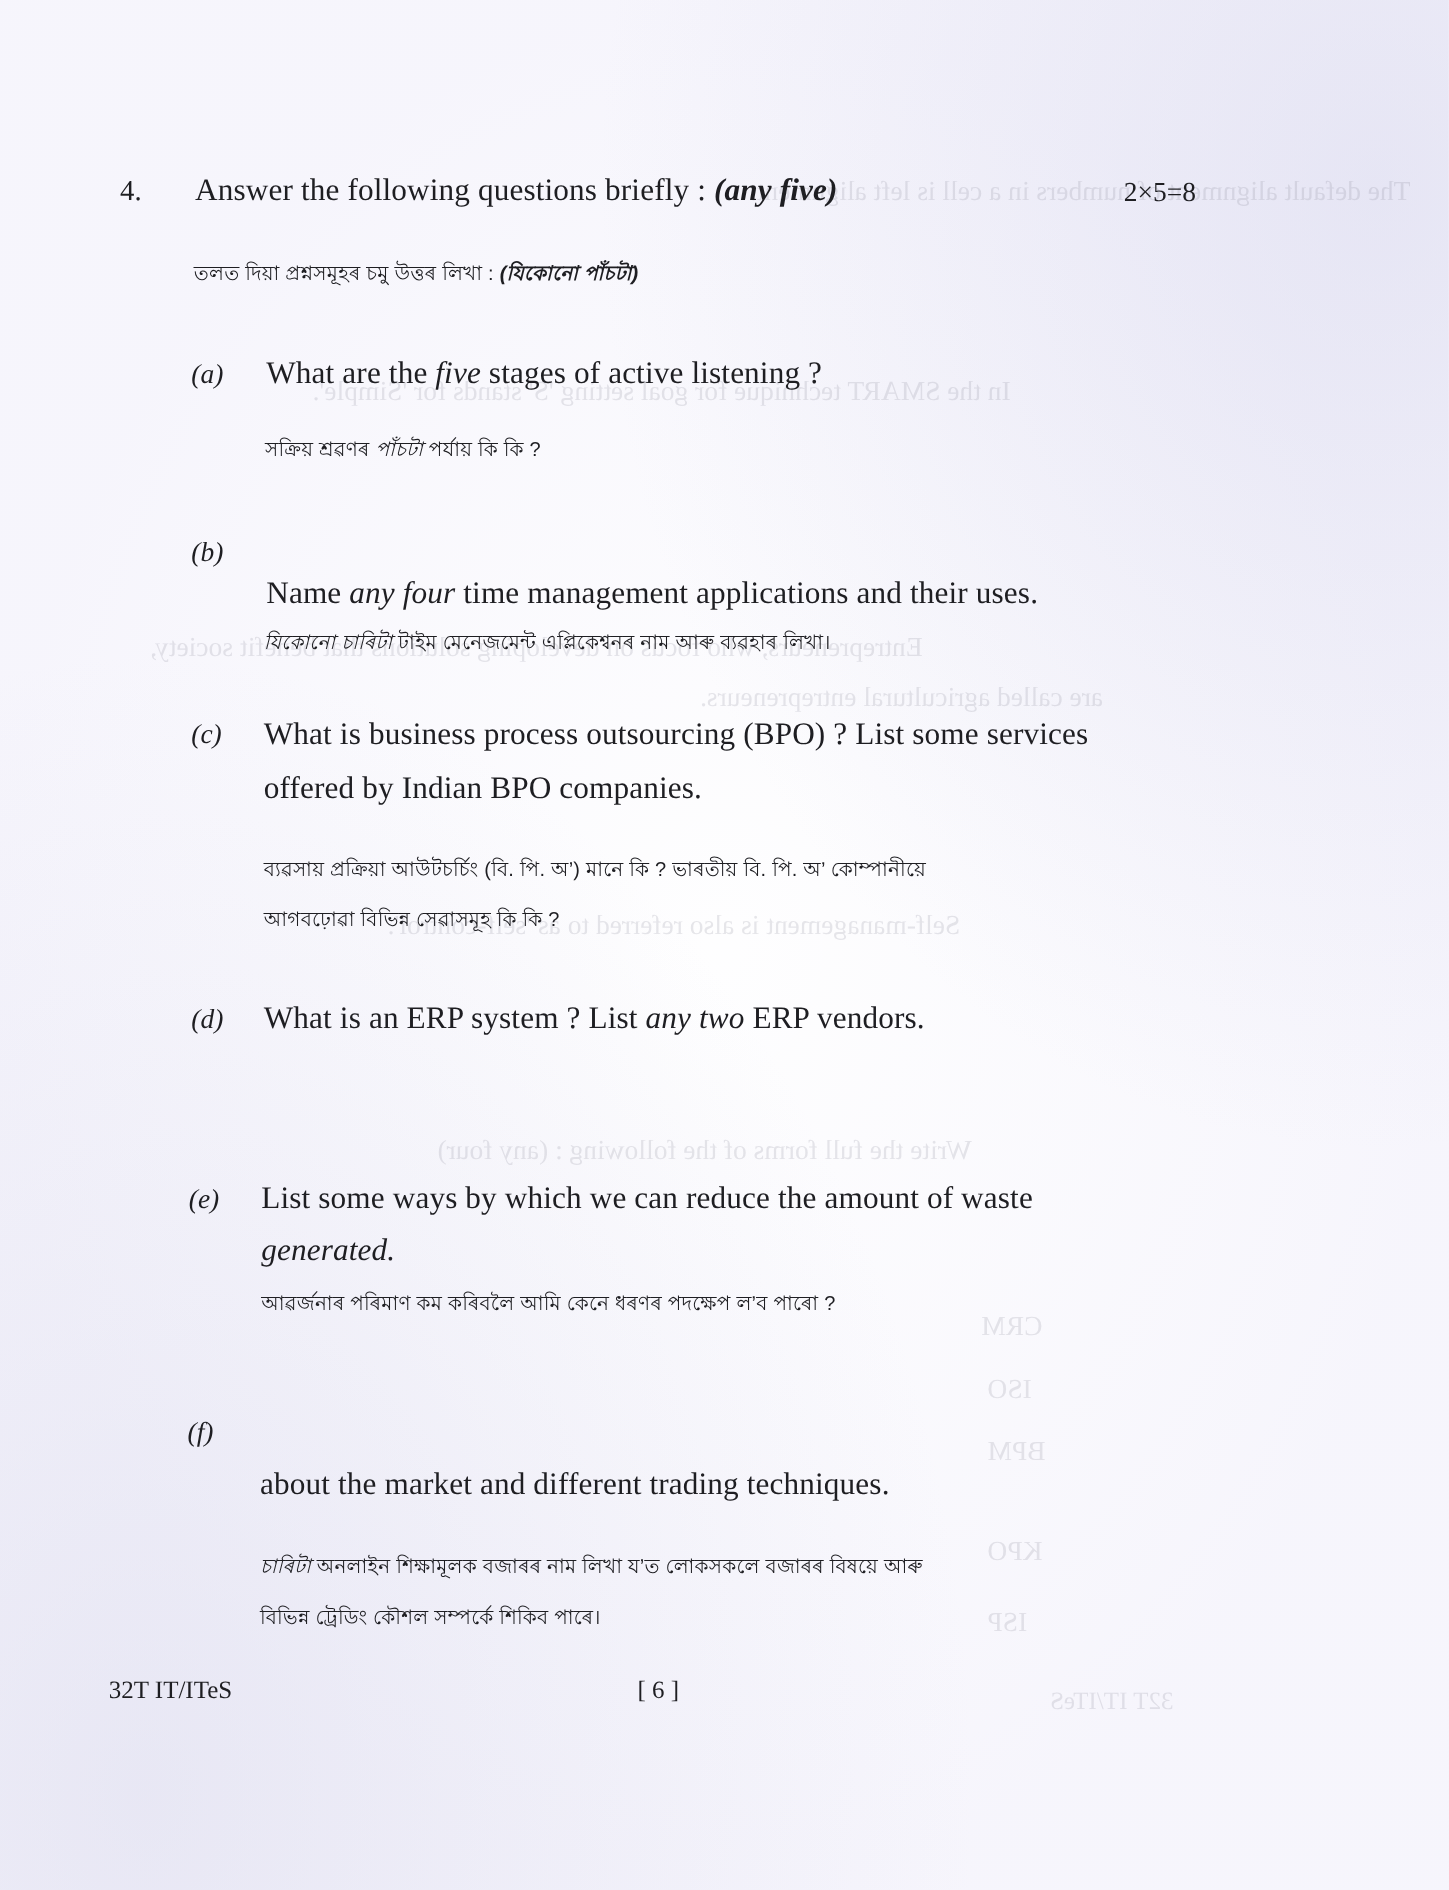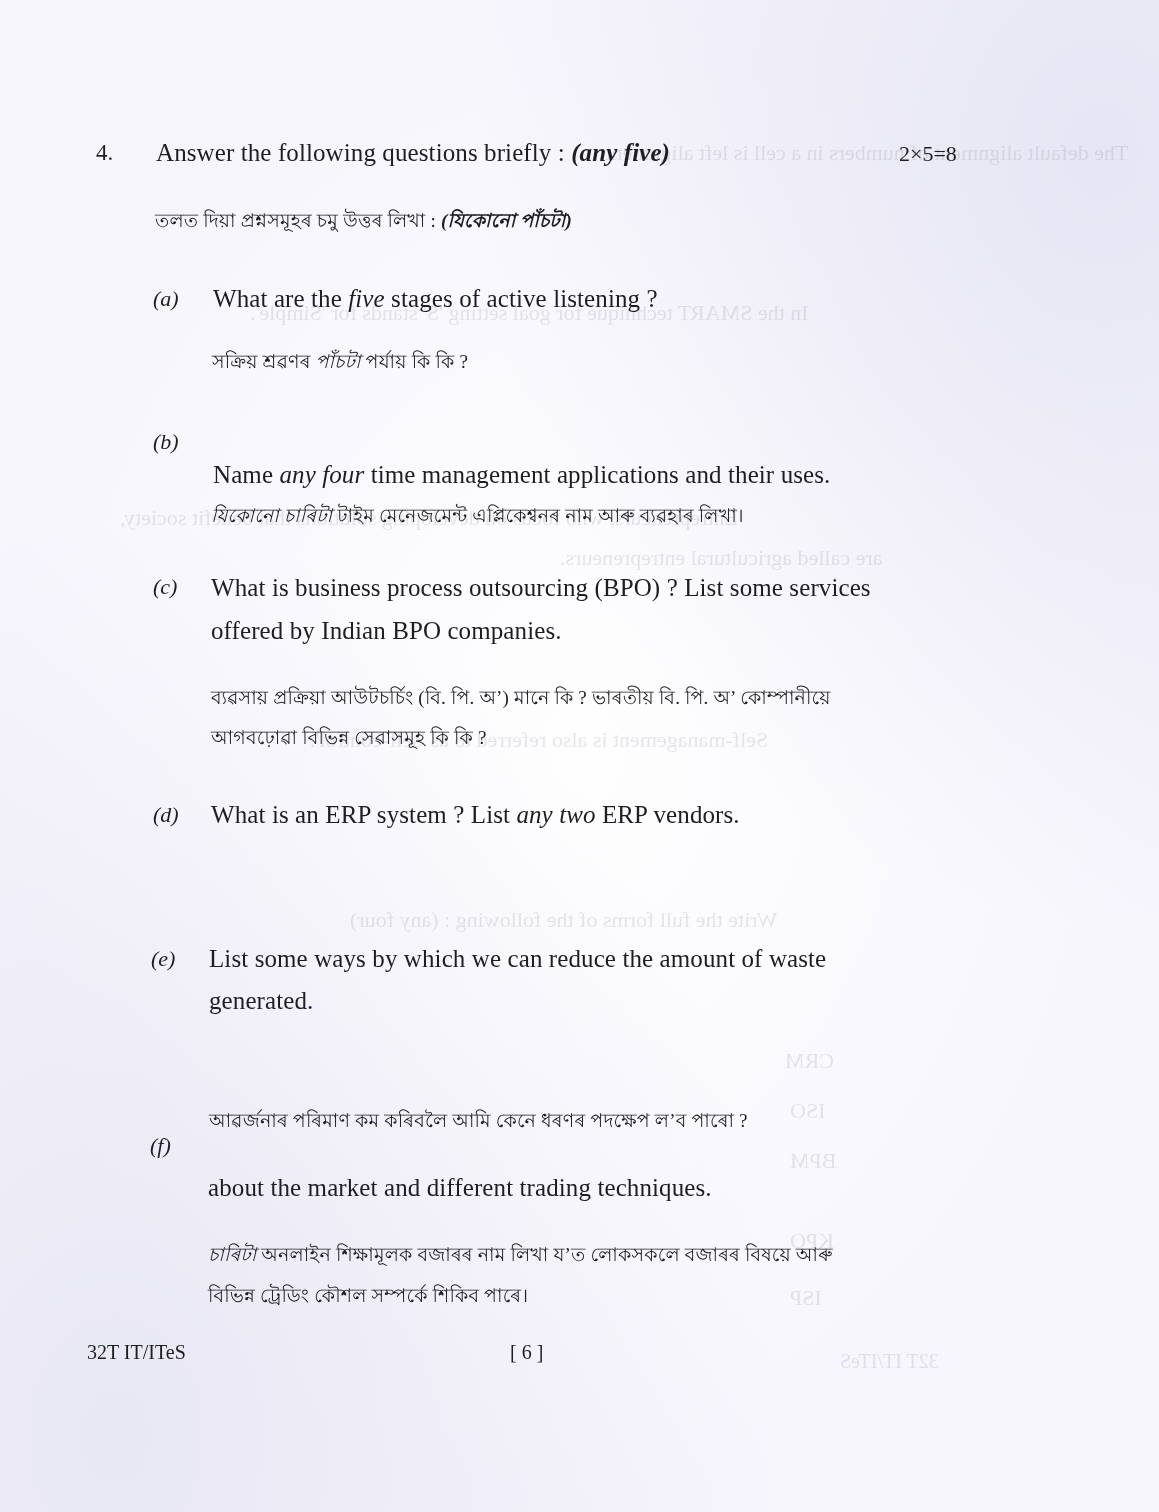--- a/index.html
+++ b/index.html
@@ -23,22 +23,22 @@
       position: absolute;
       left: 0; top: 0;
       width: 1159px; height: 1512px;
     }
     .abs { position: absolute; white-space: nowrap; }
     .en {
       font-size: 25px;
       letter-spacing: 0.1px;
     }
     .as {
-      font-family: Liberation Serif, serif;
-      font-size: 19px;
+      font-family: Liberation Sans, sans-serif;
+      font-size: 16px;
       letter-spacing: 0.2px;
     }
     .it { font-style: italic; }
     .bi { font-style: italic; font-weight: bold; }
     .qnum {
       font-size: 23px;
     }
     .label {
       font-size: 22px;
       font-style: italic;
@@ -112,22 +112,22 @@
   <div class="abs as justify" style="left:211px; top:683px; width:764px;">ব্যৱসায় প্ৰক্ৰিয়া আউটচৰ্চিং (বি. পি. অ’) মানে কি ? ভাৰতীয় বি. পি. অ’ কোম্পানীয়ে</div>
   <div class="abs as" style="left:211px; top:723px;">আগবঢ়োৱা বিভিন্ন সেৱাসমূহ কি কি ?</div>
 
   <div class="abs label" style="left:153px; top:802px;">(d)</div>
   <div class="abs en" style="left:211px; top:801px;">
     <span>What is an ERP system ? List </span><span class="it">any two</span><span> ERP vendors.</span>
   </div>
 
   <div class="abs label" style="left:151px; top:946px;">(e)</div>
   <div class="abs en justify" style="left:209px; top:945px; width:765px;">List some ways by which we can reduce the amount of waste</div>
-  <div class="abs en" style="left:209px; top:987px;">generated.</div>
-  <div class="abs as" style="left:209px; top:1106px;">আৱৰ্জনাৰ পৰিমাণ কম কৰিবলৈ আমি কেনে ধৰণৰ পদক্ষেপ ল’ব পাৰো ?</div>
+  <div class="abs en" style="left:209px; top:987px;font-style:italic;">generated.</div>
+  <div class="abs as" style="left:209px; top:1030px;">আৱৰ্জনাৰ পৰিমাণ কম কৰিবলৈ আমি কেনে ধৰণৰ পদক্ষেপ ল’ব পাৰো ?</div>
 
   <div class="abs label" style="left:150px; top:1133px;">(f)</div>
   <div class="abs en" style="left:208px; top:1174px;">about the market and different trading techniques.</div>
   <div class="abs as justify" style="left:208px; top:1240px; width:766px;">
     <span class="it">চাৰিটা</span><span> অনলাইন শিক্ষামূলক বজাৰৰ নাম লিখা য’ত লোকসকলে বজাৰৰ বিষয়ে আৰু</span>
   </div>
   <div class="abs as" style="left:208px; top:1281px;">বিভিন্ন ট্ৰেডিং কৌশল সম্পৰ্কে শিকিব পাৰে।</div>
 
   <div class="abs footer" style="left:87px; top:1341px;">32T IT/ITeS</div>
   <div class="abs footer" style="left:510px; top:1341px;">[ 6 ]</div>

